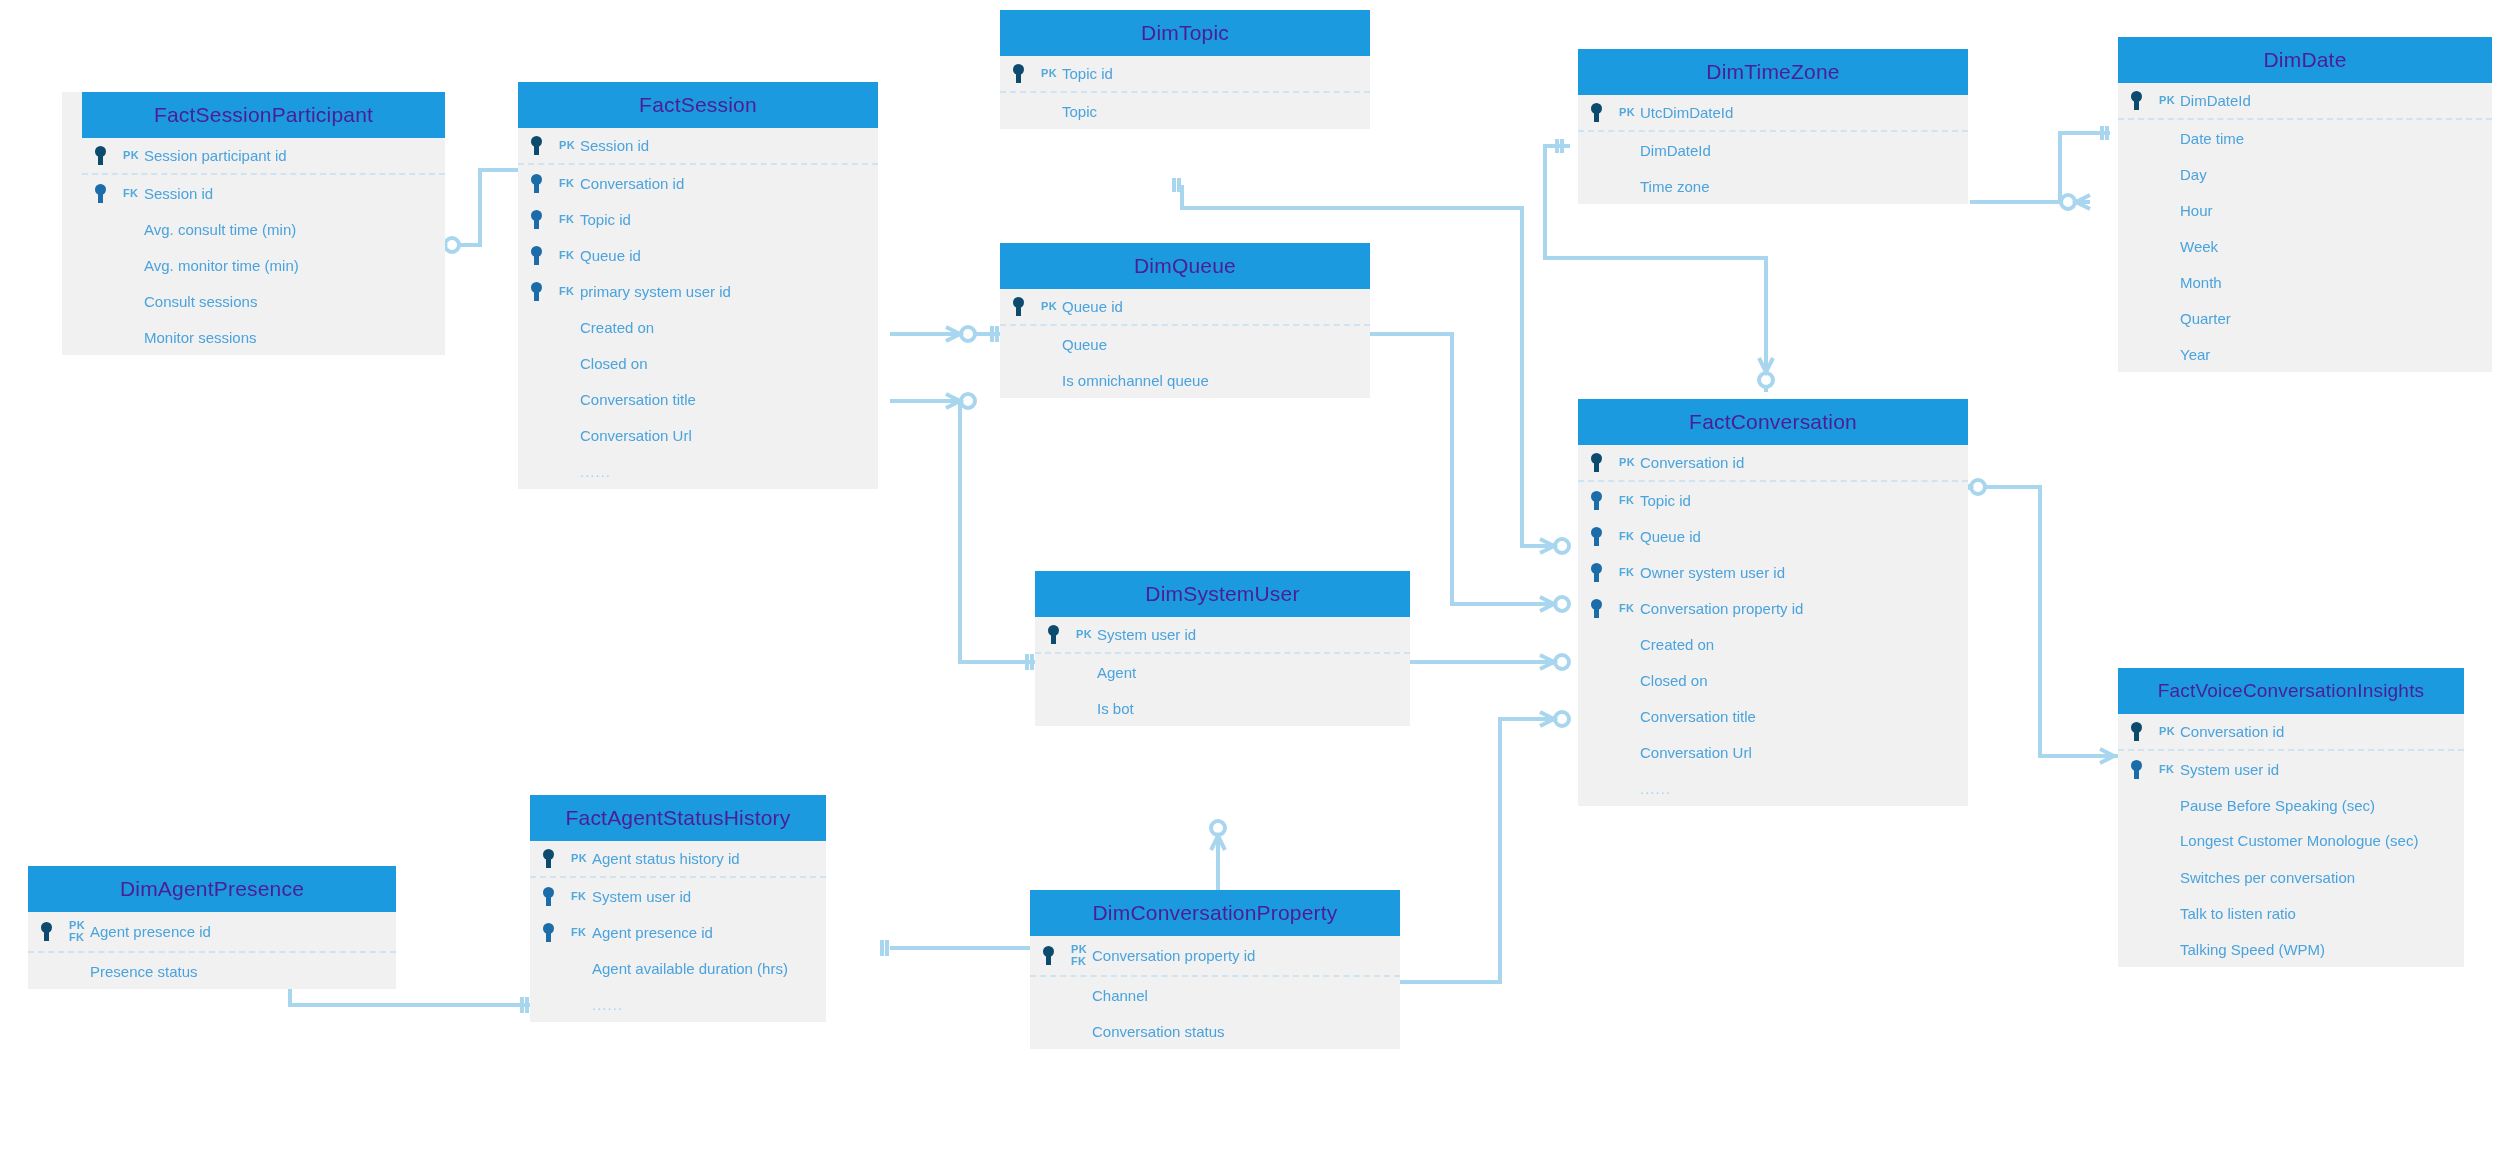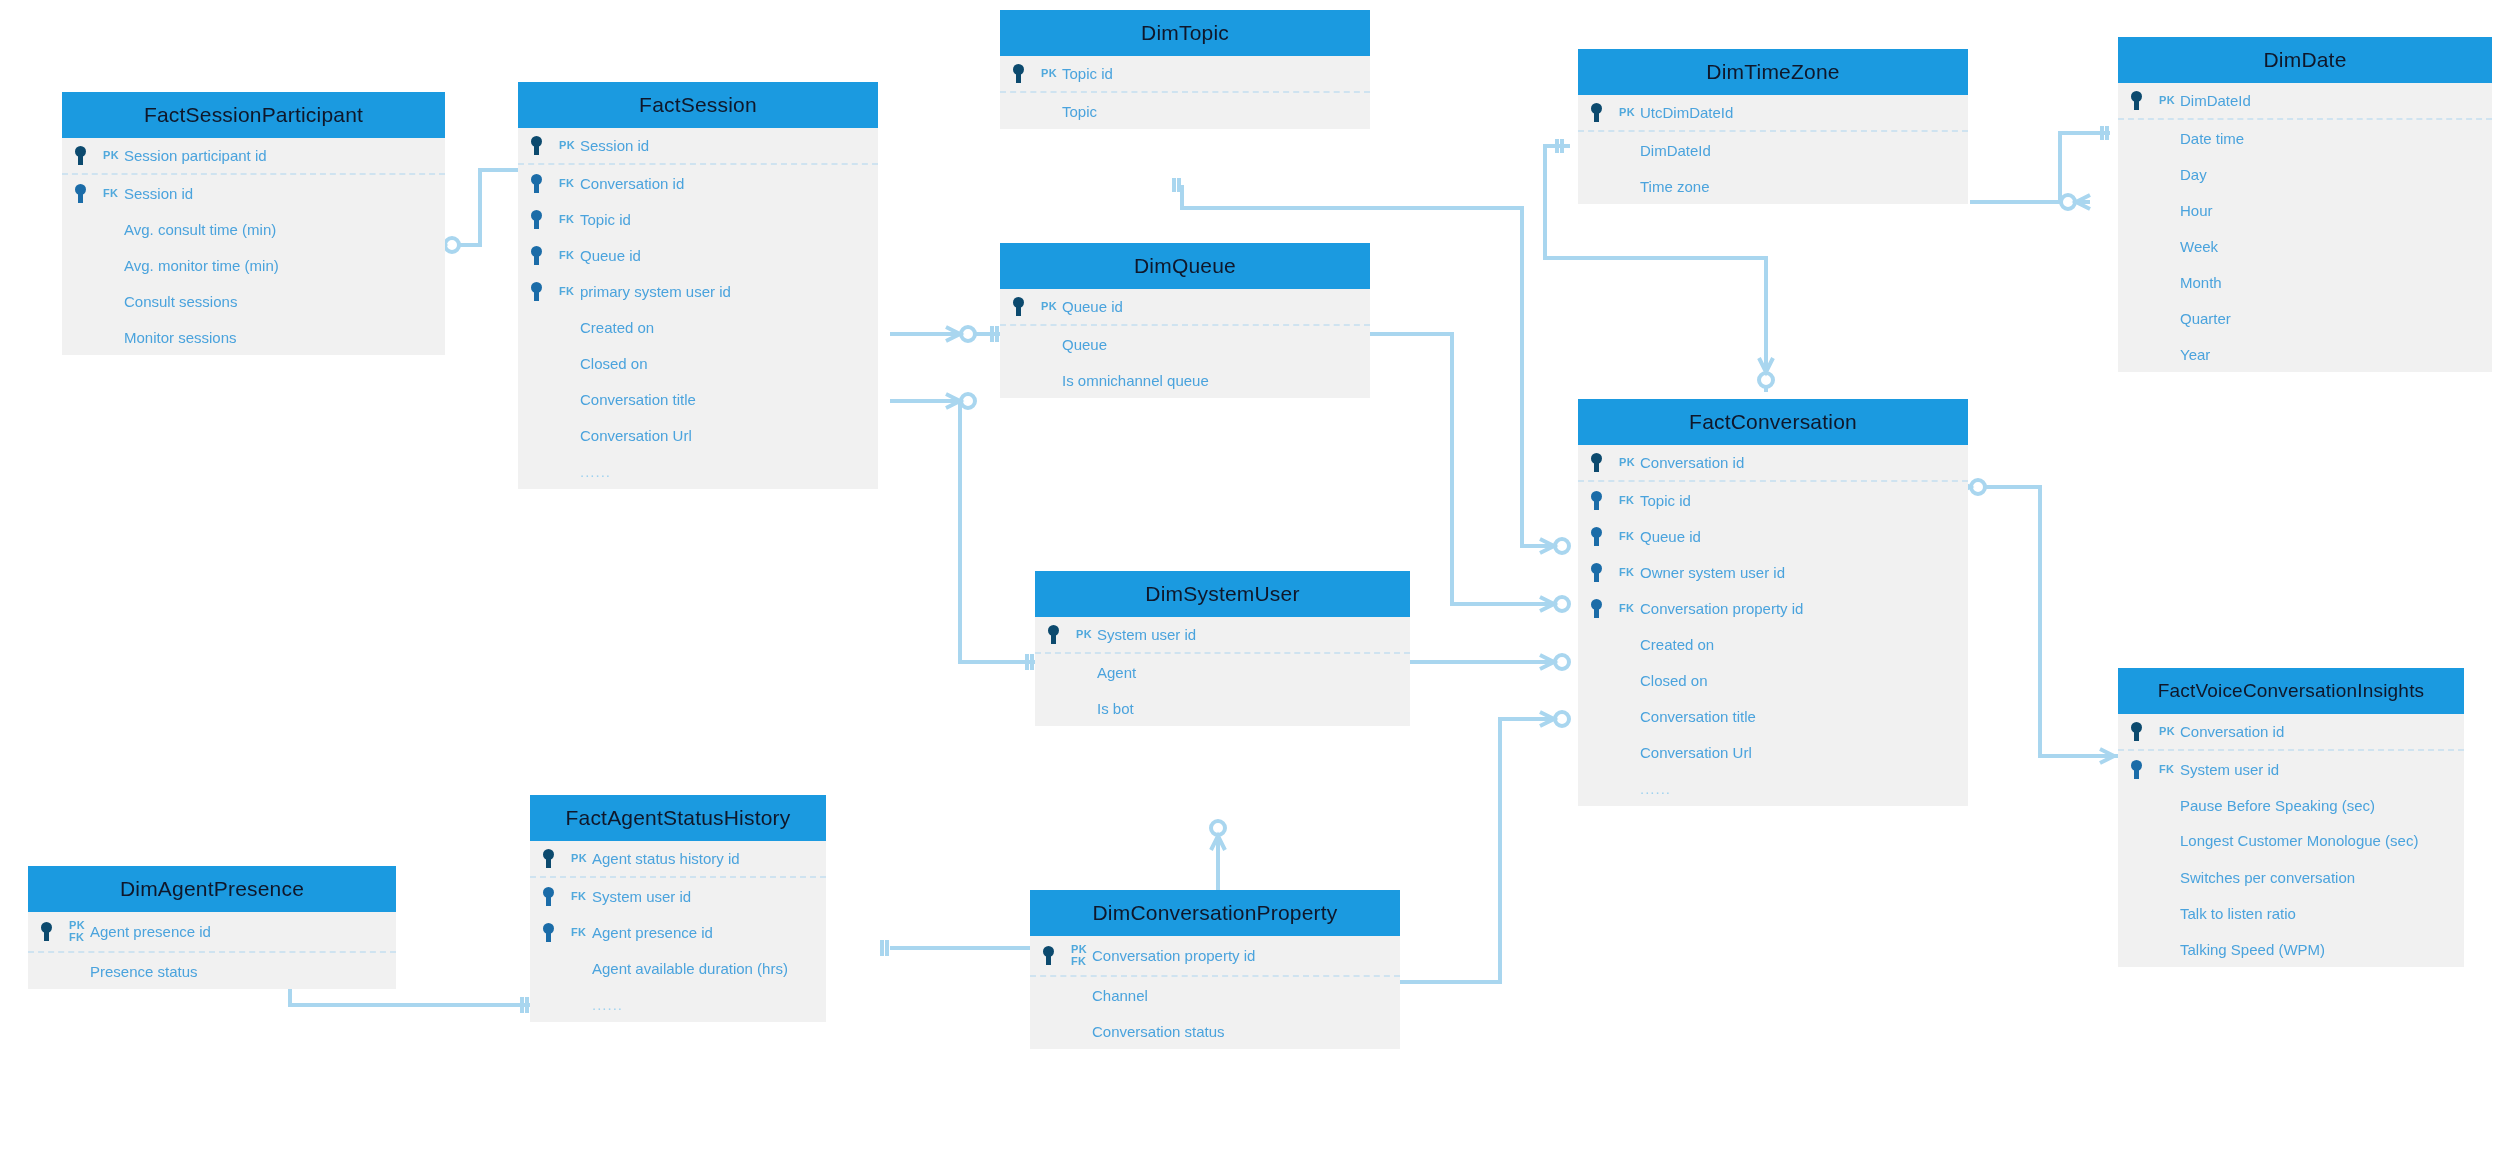--- a/index.html
+++ b/index.html
@@ -24,21 +24,21 @@
     z-index: 1;
   }
   .entity {
     position: absolute;
     z-index: 2;
     background: #f1f1f1;
     box-sizing: border-box;
   }
   .entity-title {
     background: #1b9ae0;
-    color: #0f172a;
+    color: #4c1d95;
     font-size: 21px;
     text-align: center;
     line-height: 46px;
     height: 46px;
     white-space: nowrap;
     overflow: hidden;
     letter-spacing: 0.2px;
   }
   .attrs {
     padding: 0;
@@ -188,21 +188,21 @@
       <circle cx="256" cy="953" r="7" fill="#ffffff"></circle>
       <path d="M 234 946 L 248 953 L 234 960 M 234 953 L 248 953"></path>
       <path d="M 522 997 L 522 1013 M 527 997 L 527 1013"></path>
 
       <path d="M 882 940 L 882 956 M 887 940 L 887 956"></path>
       <circle cx="1218" cy="828" r="7" fill="#ffffff"></circle>
       <path d="M 1211 850 L 1218 836 L 1225 850 M 1218 850 L 1218 836"></path>
     </g>
   </svg>
 
-  <div class="entity" style="left:62px; top:92px; width:383px;">
+  <div class="entity" style="left:62px; top:92px; width:383px;padding-left:20px;">
     <div class="entity-title">FactSessionParticipant</div>
     <div class="attrs">
       <div class="attr pk-sep">
         <span class="keycell">
           <span class="keyicon">
               <i class="head"></i>
               <i class="stem"></i>
             </span>
           <span class="keylabel">PK</span>
         </span>

